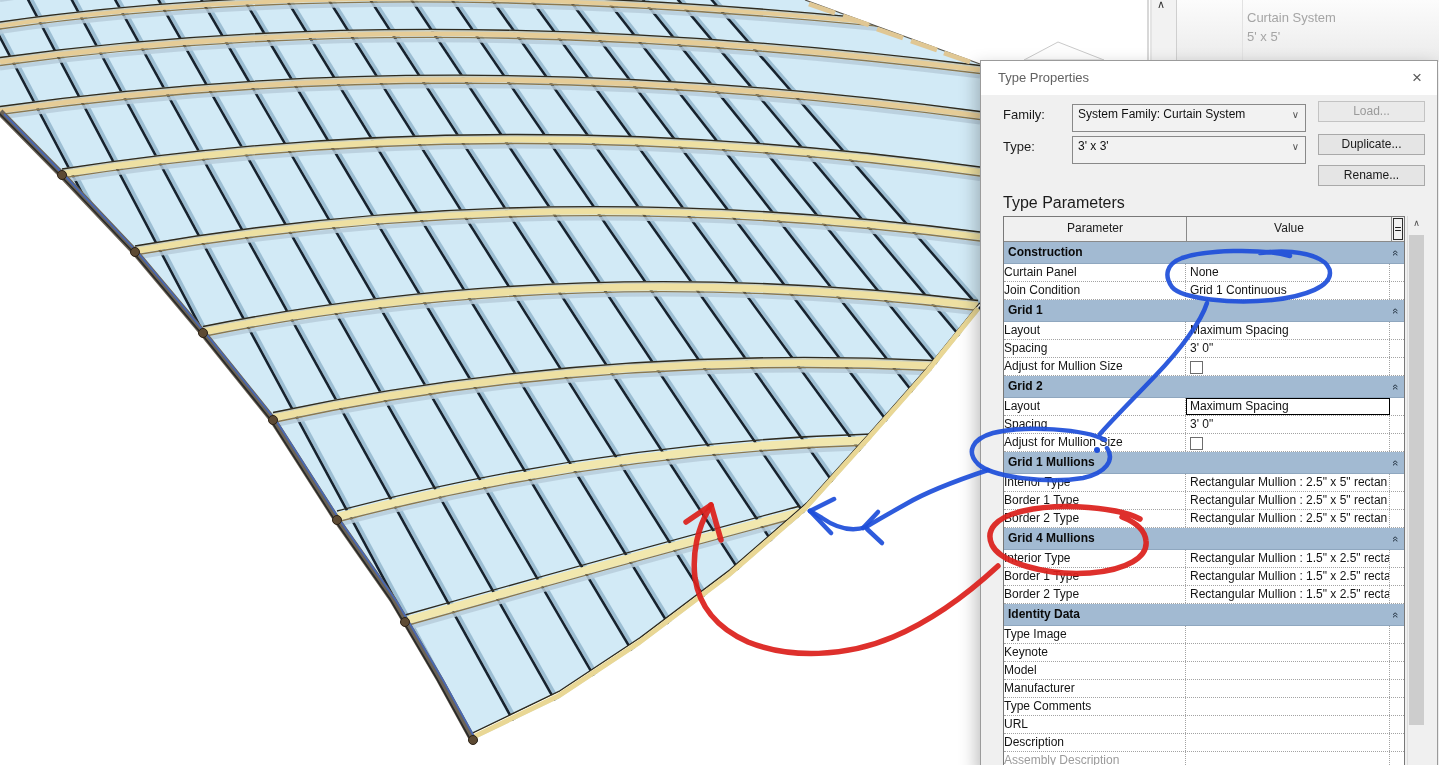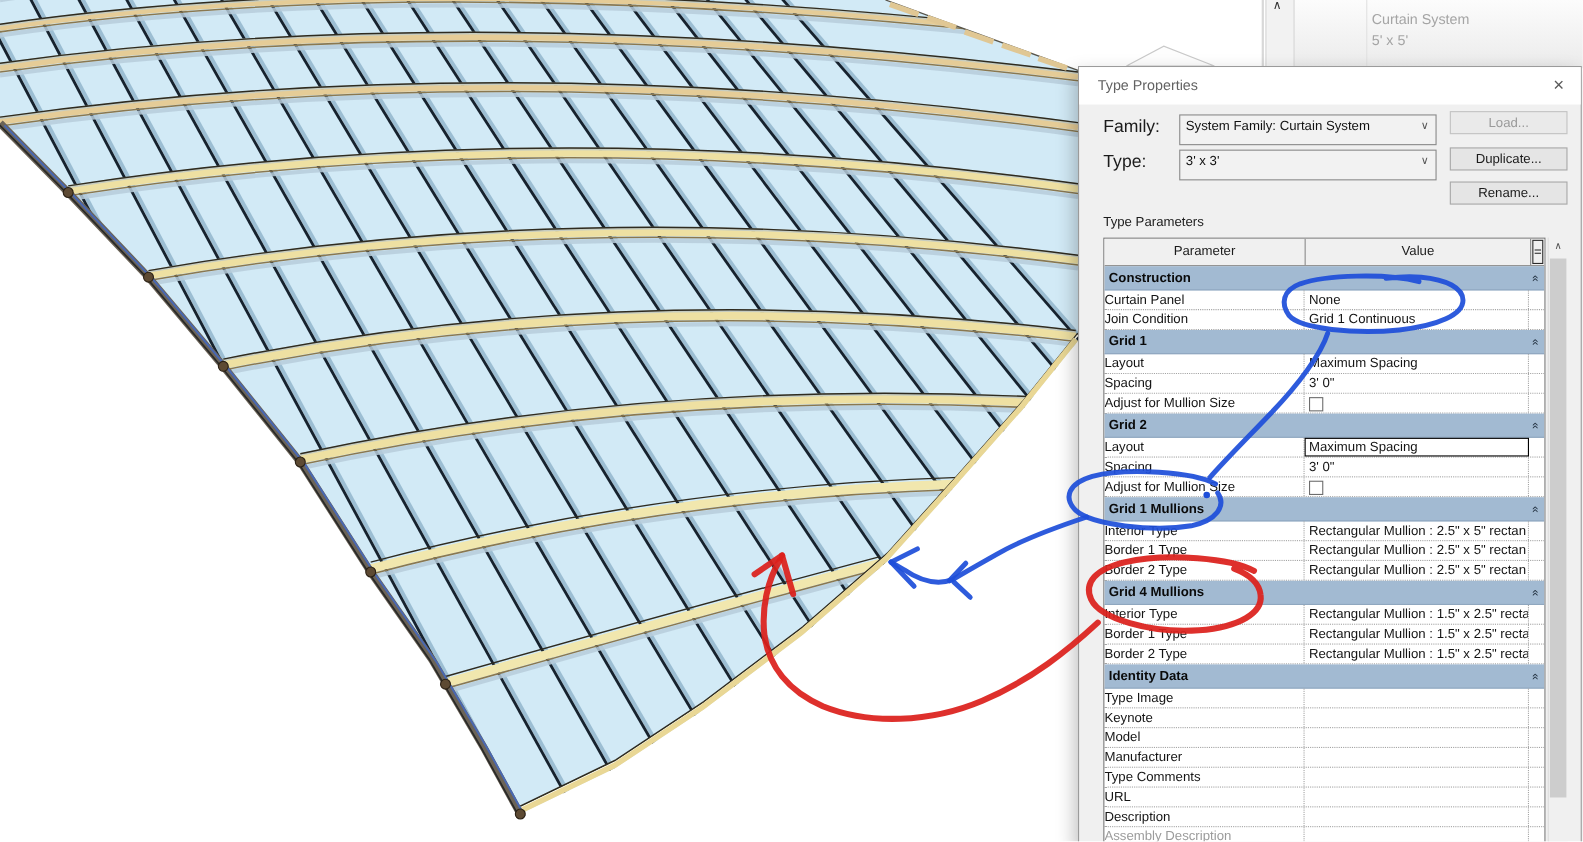--- a/index.html
+++ b/index.html
@@ -19,28 +19,28 @@
   .tp-line2{position:absolute;left:70px;top:29px;font-size:13px;color:#a5a5a5;}
   .flyout-chip{position:absolute;left:1022px;top:40px;z-index:2;}
   
   .dialog{position:absolute;left:980px;top:60px;width:458px;height:710px;background:#f0f0f0;
           border:1px solid #9b9b9b;box-sizing:border-box;z-index:5;
           box-shadow:-4px 6px 16px rgba(0,0,0,.25);}
   .dlg-titlebar{position:absolute;left:0;top:0;right:0;height:34px;background:#fff;}
   .dlg-title{position:absolute;left:17px;top:9px;font-size:13px;color:#626262;}
   .dlg-close{position:absolute;right:8px;top:5px;width:24px;height:24px;text-align:center;
              line-height:24px;font-size:17px;color:#5a5a5a;cursor:pointer;}
-  .lbl{position:absolute;font-size:16px;color:#1b1b1b;}
+  .lbl{position:absolute;font-size:13px;color:#1b1b1b;}
   .combo{position:absolute;left:91px;width:234px;height:28px;background:#f2f2f2;border:1px solid #898989;
          box-sizing:border-box;font-size:12px;color:#111;line-height:18px;padding-left:5px;}
   .combo .chev{position:absolute;right:6px;top:1px;font-size:10px;color:#555;}
   .btn{position:absolute;left:337px;width:107px;height:21px;background:#e5e5e5;border:1px solid #a9a9a9;
        box-sizing:border-box;font-size:12px;color:#1b1b1b;text-align:center;line-height:19px;}
   .btn.disabled{background:#eaeaea;border-color:#c3c3c3;color:#9a9a9a;}
-  .tp-label{position:absolute;left:22px;top:133px;font-size:12px;color:#1b1b1b;}
+  .tp-label{position:absolute;left:22px;top:133px;font-size:16px;color:#1b1b1b;}
   
   .ptable{position:absolute;left:22px;top:155px;width:402px;bottom:-6px;background:#fff;
           border:1px solid #787878;box-sizing:border-box;overflow:hidden;font-size:12px;}
   .thead{display:flex;height:24px;background:#f0f0f0;border-bottom:1px solid #8a8a8a;}
   .thead .hp{width:182px;border-right:1px solid #8a8a8a;text-align:center;line-height:23px;color:#1b1b1b;}
   .thead .hv{width:204px;border-right:1px solid #8a8a8a;text-align:center;line-height:23px;color:#1b1b1b;}
   .thead .he{flex:1;text-align:center;line-height:21px;color:#1b1b1b;border:1px solid #2b2b2b;margin:1px;}
   .trow{display:flex;box-sizing:border-box;}
   .trow.section{height:22px;background:#a2bad2;border-bottom:1px solid #8fa7bf;}
   .trow.section .slabel{flex:1;font-weight:bold;color:#0a0a0a;line-height:21px;padding-left:4px;}

